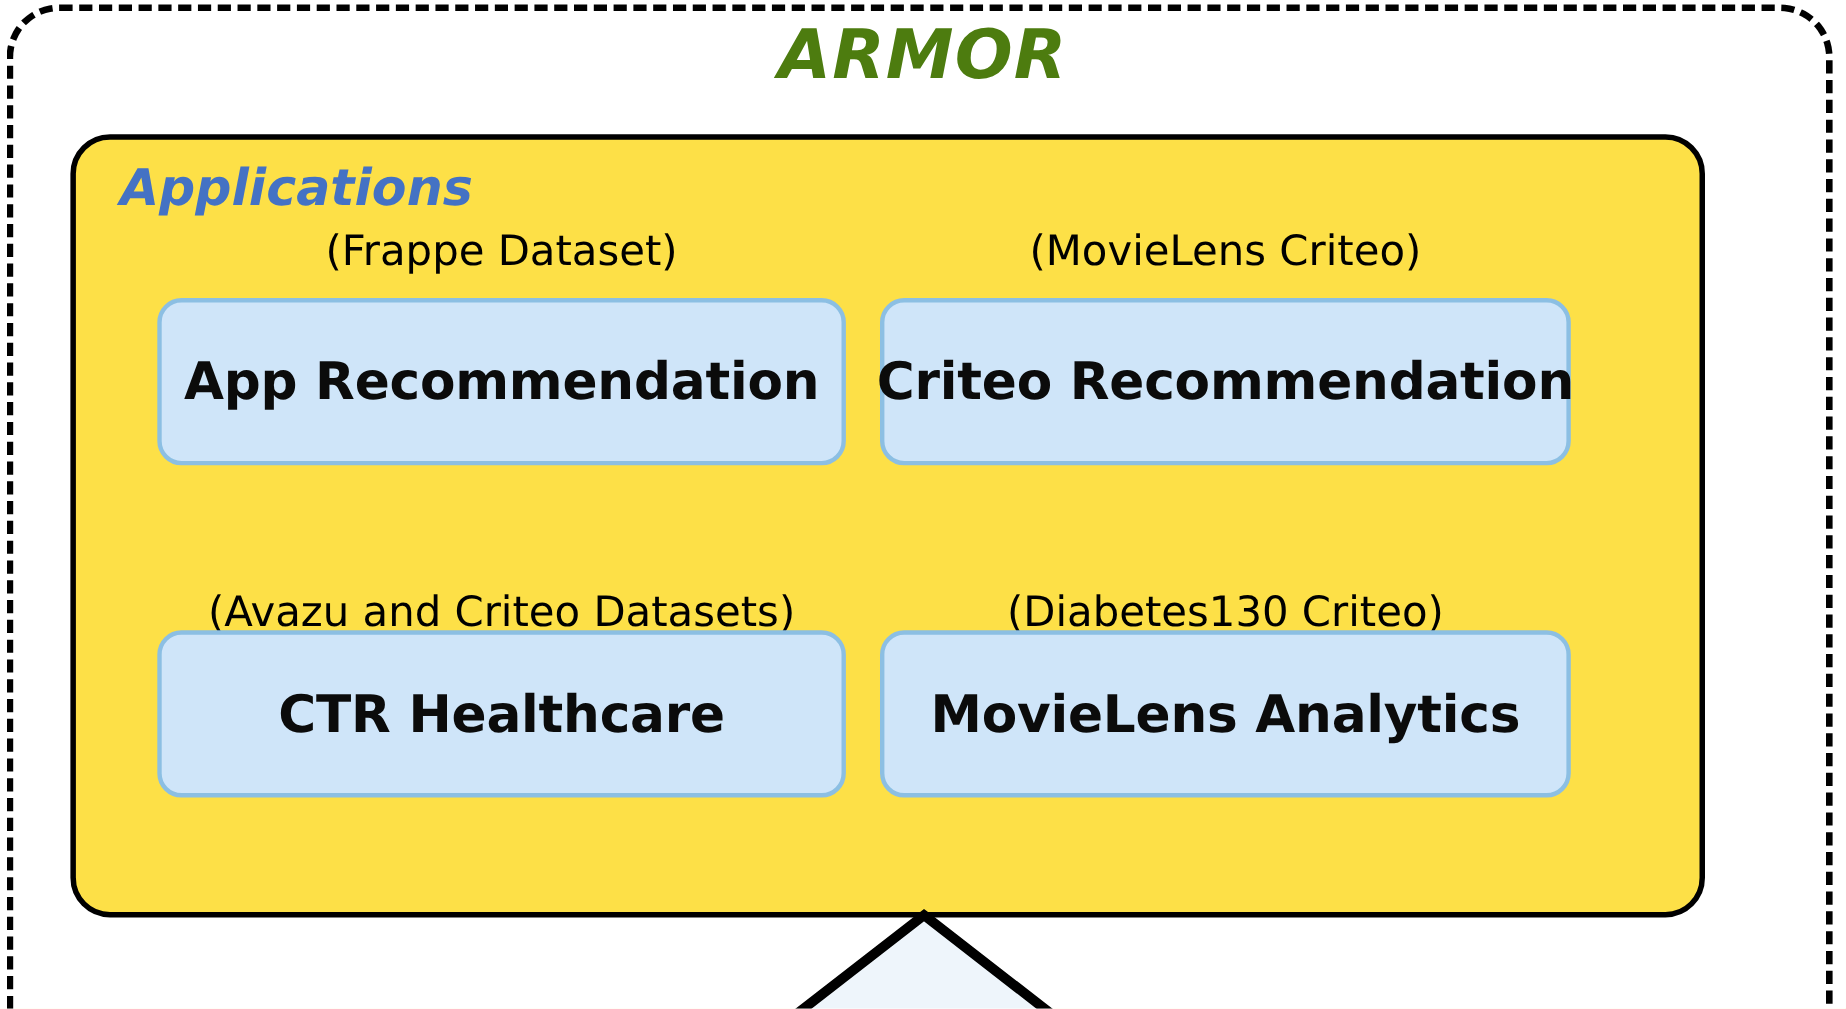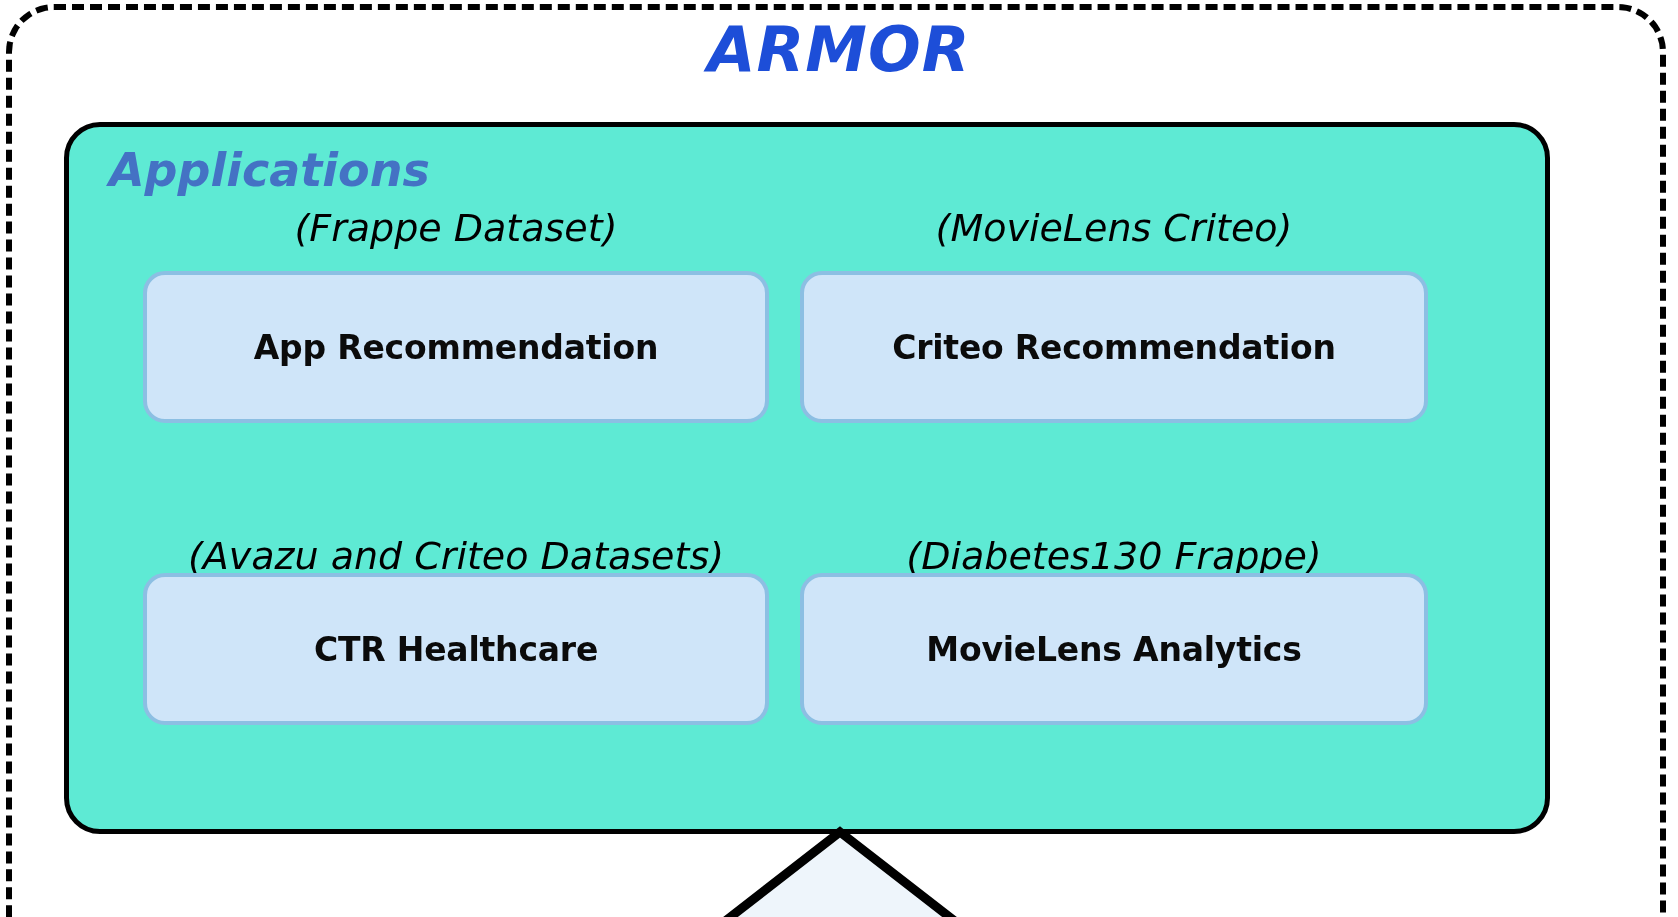--- a/index.html
+++ b/index.html
@@ -36,37 +36,37 @@
   
   .frame-title {
     position: absolute;
     left: 0;
     top: 16px;
     width: 1678px;
     text-align: center;
     font-size: 62px;
     font-weight: bold;
     font-style: italic;
-    color: #1d4ed8;
+    color: #4d7c0f;
     letter-spacing: 1px;
     line-height: 1.1;
     white-space: nowrap;
   }
 
   
   .layer-panel {
     position: absolute;
     left: 64px;
     top: 122px;
     width: 1486px;
     height: 712px;
     border: 5px solid #000000;
     border-radius: 36px;
     box-sizing: border-box;
-    background: #5eead4;
+    background: #fde047;
   }
 
   .layer-label {
     position: absolute;
     left: 40px;
     top: 18px;
     font-size: 46px;
     font-weight: bold;
     font-style: italic;
     color: #4472C4;
@@ -87,42 +87,41 @@
     position: absolute;
     box-sizing: border-box;
   }
 
   .app-caption {
     position: absolute;
     left: 0;
     width: 100%;
     text-align: center;
     font-size: 38px;
-    font-style: italic;
     font-weight: normal;
     color: #000000;
     white-space: nowrap;
     line-height: 1.15;
   }
 
   .app-box {
     position: absolute;
     left: 0;
     width: 100%;
     border: 4px solid #8CBFE3;
     border-radius: 22px;
     background: #CFE5F9;
     box-sizing: border-box;
     display: flex;
     align-items: center;
     justify-content: center;
   }
 
   .app-box-label {
-    font-size: 33px;
+    font-size: 47px;
     font-weight: bold;
     color: #0B0B0B;
     white-space: nowrap;
     letter-spacing: -0.2px;
   }
 
   
   .cell-r0c0 { left: 74px;  top: 80px;  width: 626px; }
   .cell-r0c1 { left: 731px; top: 80px;  width: 628px; }
   .cell-r1c0 { left: 74px;  top: 382px; width: 626px; }
@@ -179,21 +178,21 @@
       </div>
 
       <div class="app-cell cell-r1c0">
         <div class="app-caption">(Avazu and Criteo Datasets)</div>
         <div class="app-box">
           <span class="app-box-label">CTR Healthcare</span>
         </div>
       </div>
 
       <div class="app-cell cell-r1c1">
-        <div class="app-caption">(Diabetes130 Frappe)</div>
+        <div class="app-caption">(Diabetes130 Criteo)</div>
         <div class="app-box">
           <span class="app-box-label">MovieLens Analytics</span>
         </div>
       </div>
 
     </div>
   </div>
 
   <div class="up-arrow">
     <svg width="276" height="180" viewBox="0 0 276 180" xmlns="http://www.w3.org/2000/svg">

